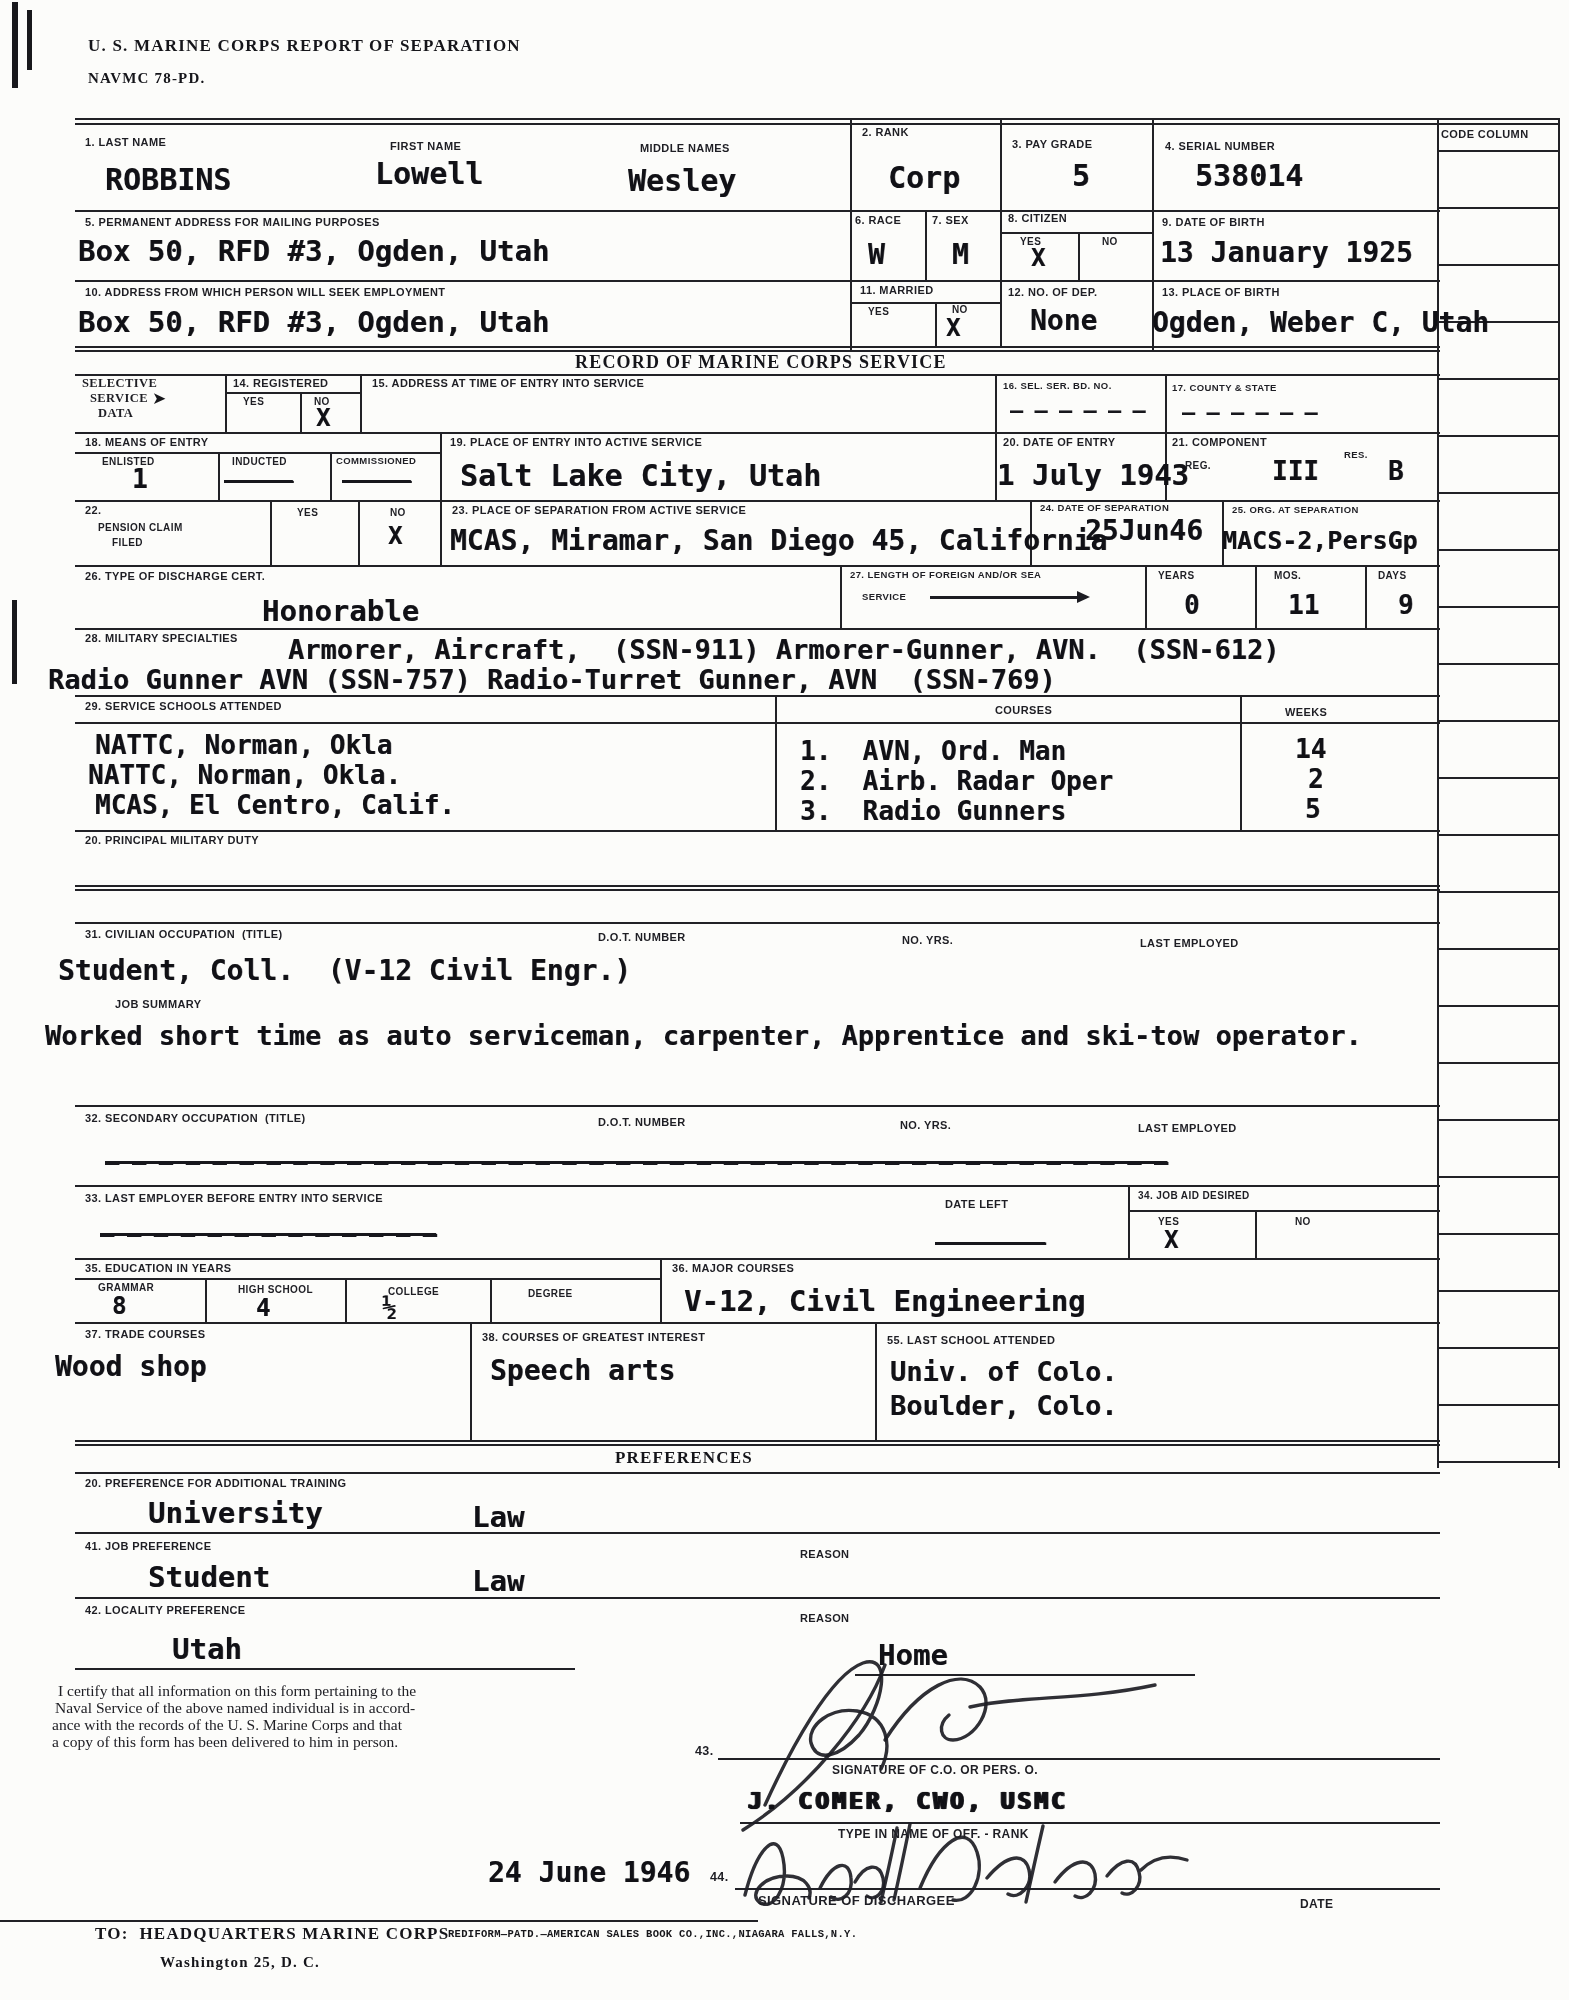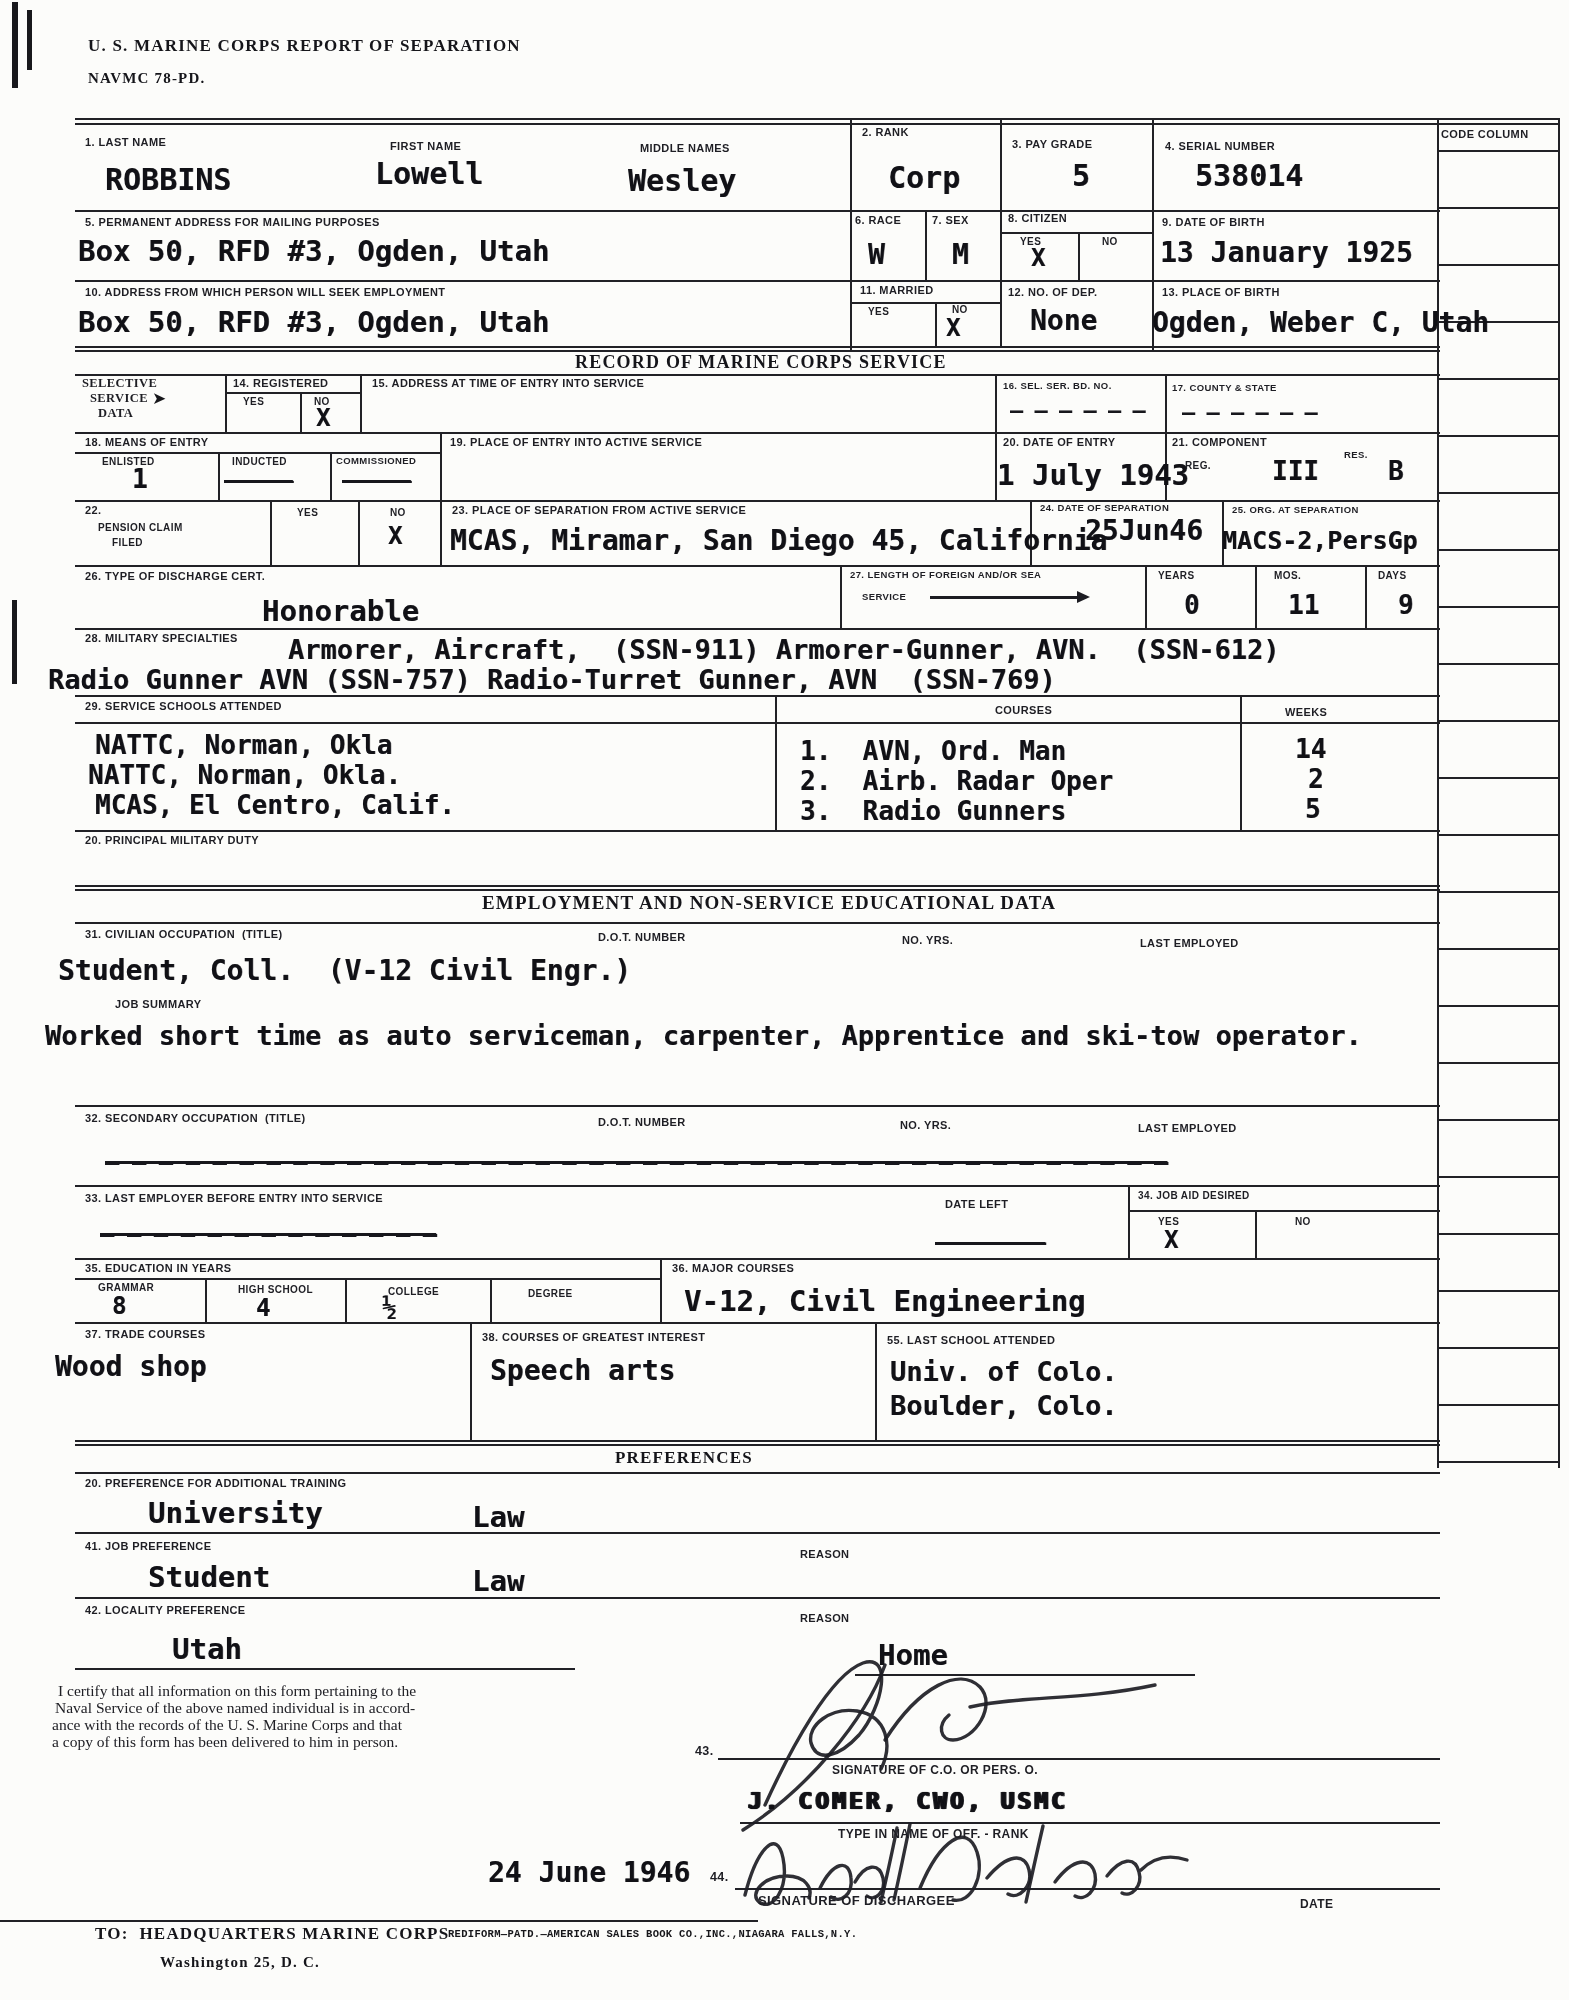--- a/index.html
+++ b/index.html
@@ -205,20 +205,21 @@
   <div class="scrib s22" style="left:1182px;top:400px">— — — — — —</div>
 
   <div class="lbl" style="left:85px;top:436px">18. MEANS OF ENTRY</div>
   <div class="lbl sm" style="left:102px;top:456px">ENLISTED</div>
   <div class="lbl sm" style="left:232px;top:456px">INDUCTED</div>
   <div class="lbl xs" style="left:336px;top:456px">COMMISSIONED</div>
   <div class="val v26" style="left:132px;top:464px">1</div>
   <div class="scrib s18 strike" style="left:224px;top:470px">— — — —</div>
   <div class="scrib s18 strike" style="left:342px;top:470px">— — — —</div>
   <div class="lbl" style="left:450px;top:436px">19. PLACE OF ENTRY INTO ACTIVE SERVICE</div>
+  <div class="val v30" style="left:460px;top:458px">Salt Lake City, Utah</div>
   <div class="lbl" style="left:1003px;top:436px">20. DATE OF ENTRY</div>
   <div class="val v29" style="left:997px;top:458px">1 July 1943</div>
   <div class="lbl" style="left:1172px;top:436px">21. COMPONENT</div>
   <div class="lbl sm" style="left:1185px;top:460px">REG.</div>
   <div class="val v26" style="left:1272px;top:456px">III</div>
   <div class="lbl xs" style="left:1344px;top:450px">RES.</div>
   <div class="val v26" style="left:1388px;top:456px">B</div>
 
   <div class="lbl" style="left:85px;top:504px">22.</div>
   <div class="lbl sm" style="left:98px;top:522px">PENSION CLAIM</div>
@@ -257,21 +258,20 @@
   <div class="val v26" style="left:95px;top:790px">MCAS, El Centro, Calif.</div>
   <div class="val v26" style="left:800px;top:736px">1.  AVN, Ord. Man</div>
   <div class="val v26" style="left:800px;top:766px">2.  Airb. Radar Oper</div>
   <div class="val v26" style="left:800px;top:796px">3.  Radio Gunners</div>
   <div class="val v26" style="left:1295px;top:734px">14</div>
   <div class="val v26" style="left:1308px;top:764px">2</div>
   <div class="val v26" style="left:1305px;top:794px">5</div>
 
   <div class="lbl" style="left:85px;top:834px">20. PRINCIPAL MILITARY DUTY</div>
 
-  <div class="hd h19" style="left:482px;top:892px">EMPLOYMENT AND NON-SERVICE EDUCATIONAL DATA</div>
   <div class="lbl" style="left:85px;top:928px">31. CIVILIAN OCCUPATION  (TITLE)</div>
   <div class="lbl" style="left:598px;top:931px">D.O.T. NUMBER</div>
   <div class="lbl" style="left:902px;top:934px">NO. YRS.</div>
   <div class="lbl" style="left:1140px;top:937px">LAST EMPLOYED</div>
   <div class="val v28" style="left:58px;top:954px">Student, Coll.  (V-12 Civil Engr.)</div>
   <div class="lbl" style="left:115px;top:998px">JOB SUMMARY</div>
   <div class="val v27" style="left:45px;top:1020px">Worked short time as auto serviceman, carpenter, Apprentice and ski-tow operator.</div>
 
   <div class="lbl" style="left:85px;top:1112px">32. SECONDARY OCCUPATION  (TITLE)</div>
   <div class="lbl" style="left:598px;top:1116px">D.O.T. NUMBER</div>

